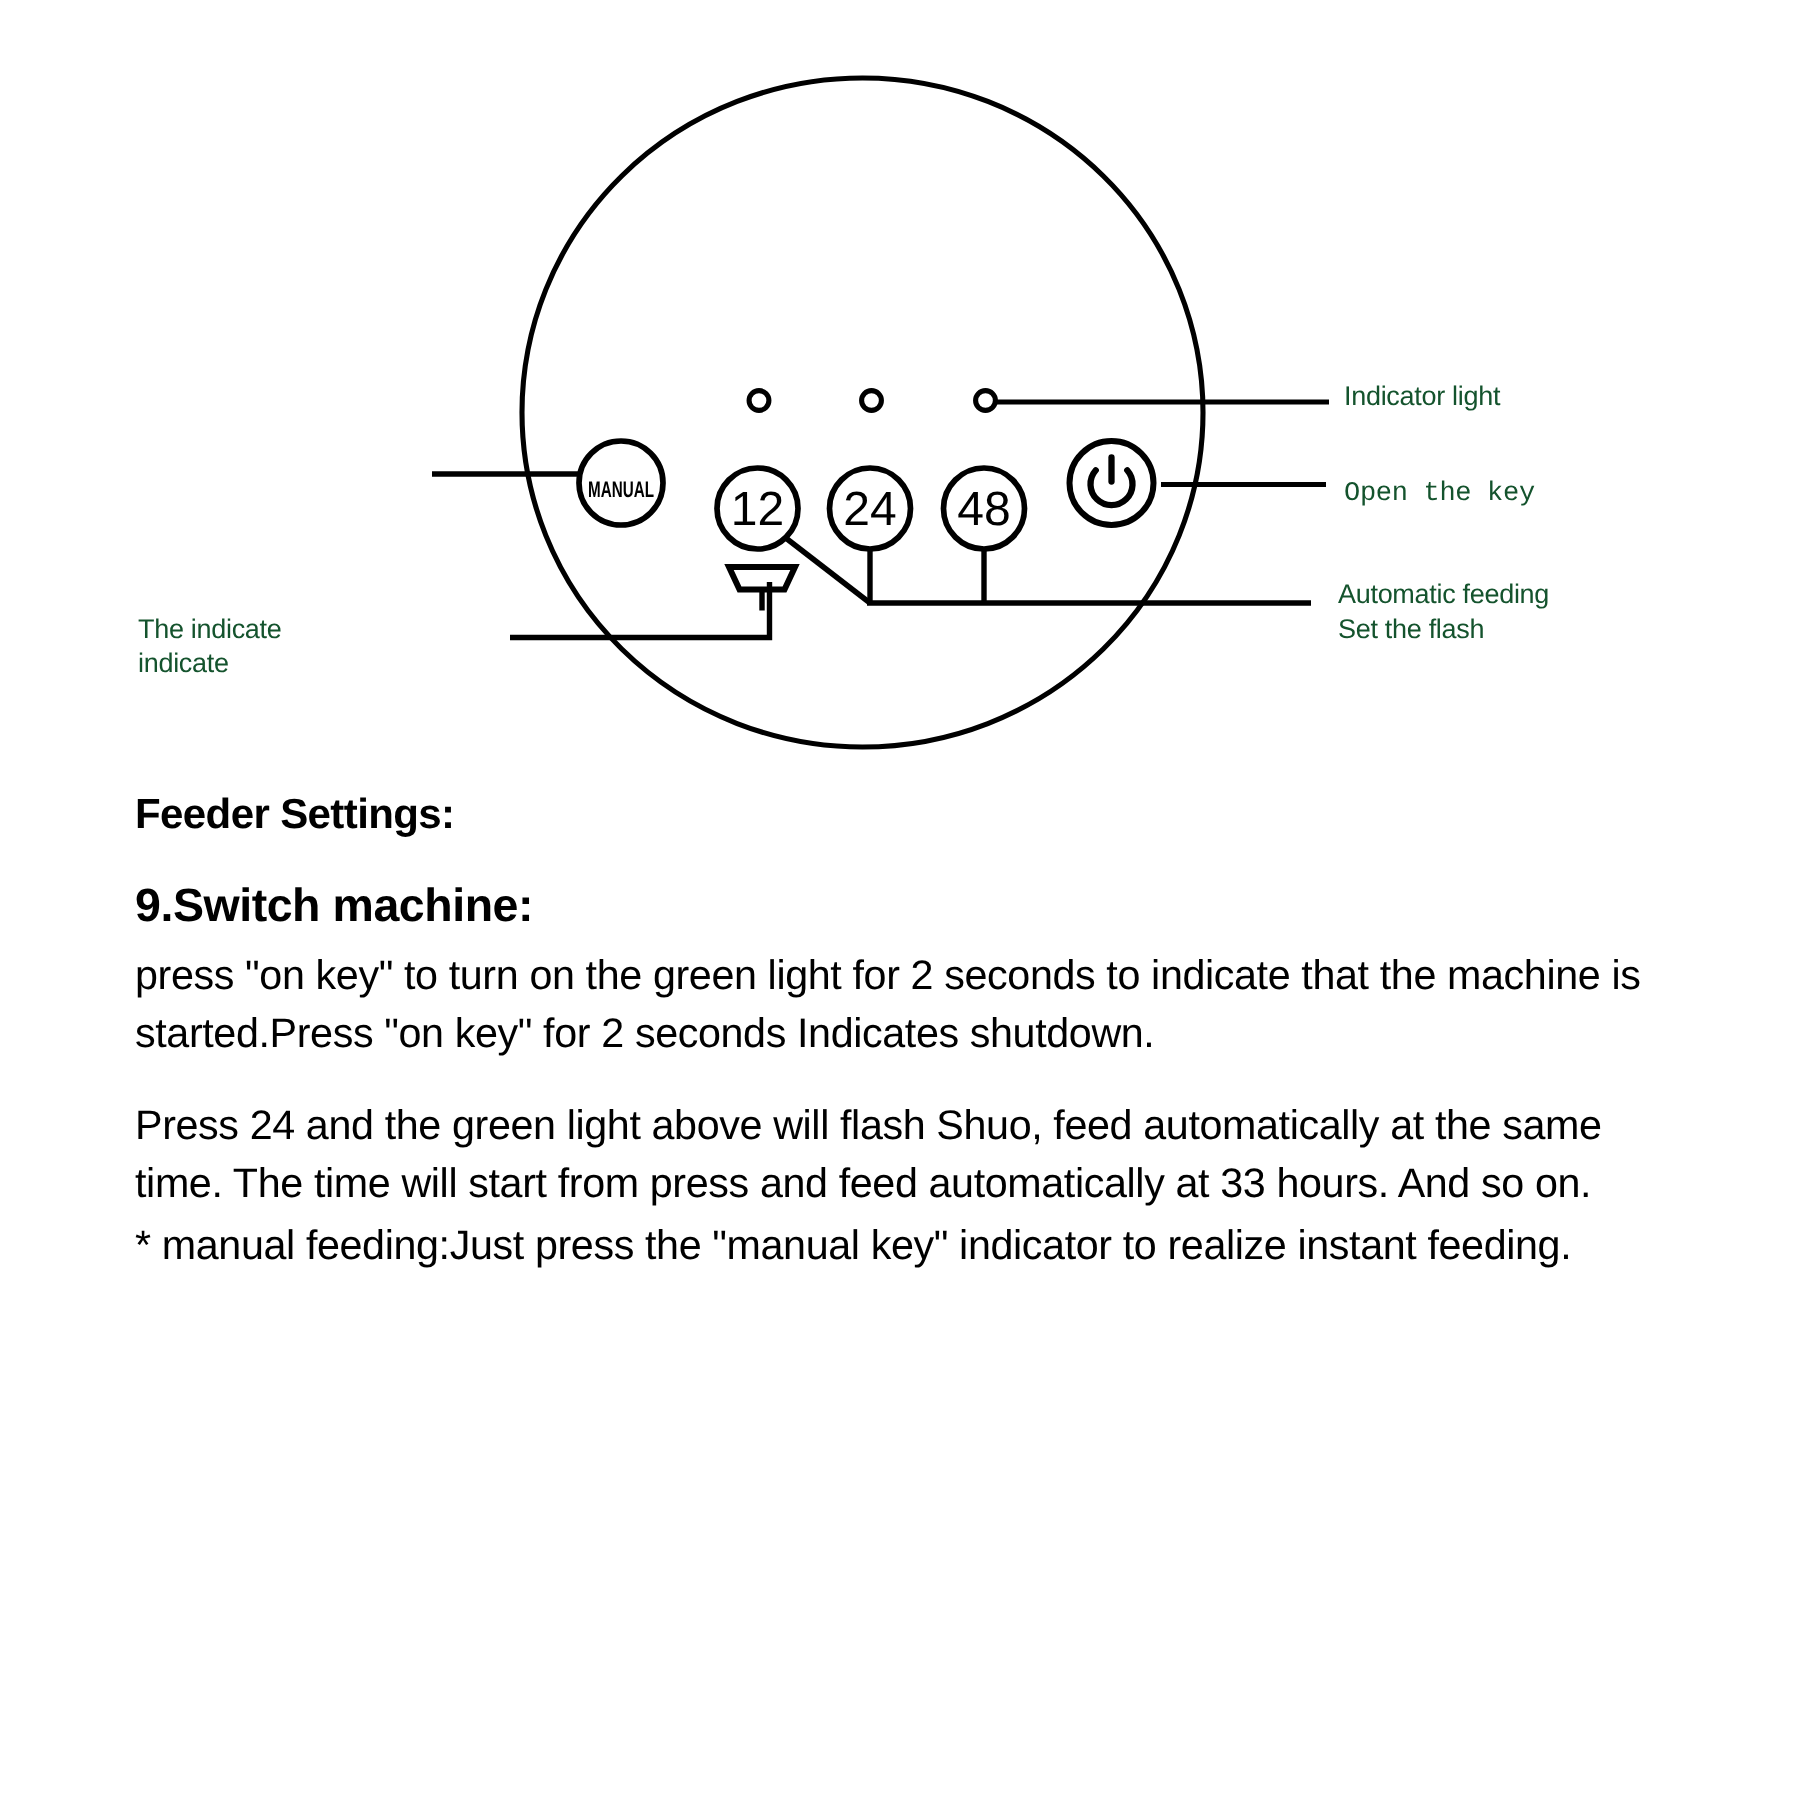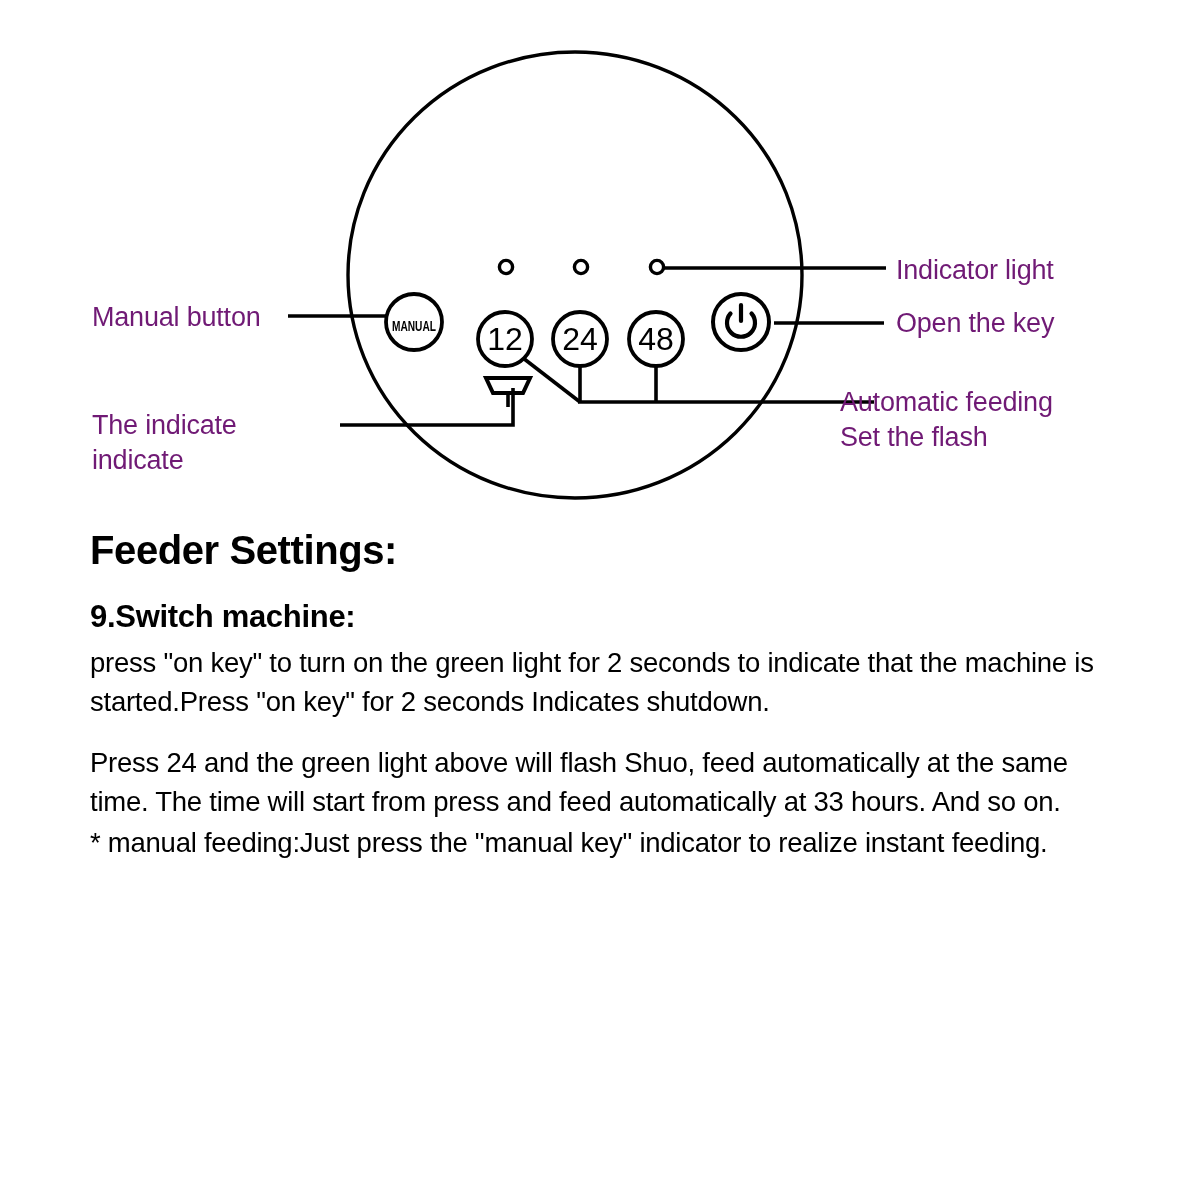--- a/index.html
+++ b/index.html
@@ -31,46 +31,46 @@
     left: 0;
     top: 0;
     width: 1200px;
     height: 510px;
     display: block;
   }
 
   .callout {
     position: absolute;
     font-family: "Liberation Sans", sans-serif;
-    font-size: 27px;
+    font-size: 18px;
     font-weight: 400;
     line-height: 1.30;
-    color: #701a75;
+    color: #14532d;
     letter-spacing: -0.2px;
     white-space: nowrap;
   }
   .callout.right { text-align: left; }
   .callout.left  { text-align: left; }
 
   #callout-manual-button   { left: 92px;  top: 300px; }
   #callout-charging        { left: 92px;  top: 408px; white-space: normal; width: 260px; }
   #callout-indicator-light { left: 896px; top: 253px; }
-  #callout-open-key        { left: 896px; top: 306px; }
-  #callout-auto-feeding    { left: 840px; top: 385px; white-space: normal; width: 300px; }
+  #callout-open-key        { left: 896px; top: 318px; font-family: Liberation Mono, monospace; }
+  #callout-auto-feeding    { left: 892px; top: 385px; white-space: normal; width: 300px; }
 
   
   #instructions {
     position: absolute;
     left: 90px;
     top: 528px;
     width: 1030px;
   }
   #page-heading {
     font-family: "Liberation Sans", sans-serif;
-    font-size: 40px;
+    font-size: 28px;
     font-weight: 700;
     letter-spacing: -0.4px;
     margin: 0 0 26px 0;
     line-height: 1.1;
   }
   .section-heading {
     font-family: "Liberation Sans", sans-serif;
     font-size: 31px;
     font-weight: 700;
     letter-spacing: -0.3px;
@@ -135,21 +135,20 @@
         <line x1="741" y1="305" x2="741" y2="321" stroke="#000000" stroke-width="4.2" stroke-linecap="round"></line>
       </g>
     </g>
 
     <g>
       <path d="M 486 378 L 530 378 L 523 393 L 493 393 Z" fill="none" stroke="#000000" stroke-width="4"></path>
       <line x1="508" y1="393" x2="508" y2="407" stroke="#000000" stroke-width="3.6"></line>
     </g>
   </svg>
 
-  <div class="callout left" id="callout-manual-button">Manual button</div>
 
   <div class="callout left" id="callout-charging">
     <div>The indicate</div>
     <div>indicate</div>
   </div>
 
   <div class="callout right" id="callout-indicator-light">Indicator light</div>
 
   <div class="callout right" id="callout-open-key">Open the key</div>
 

